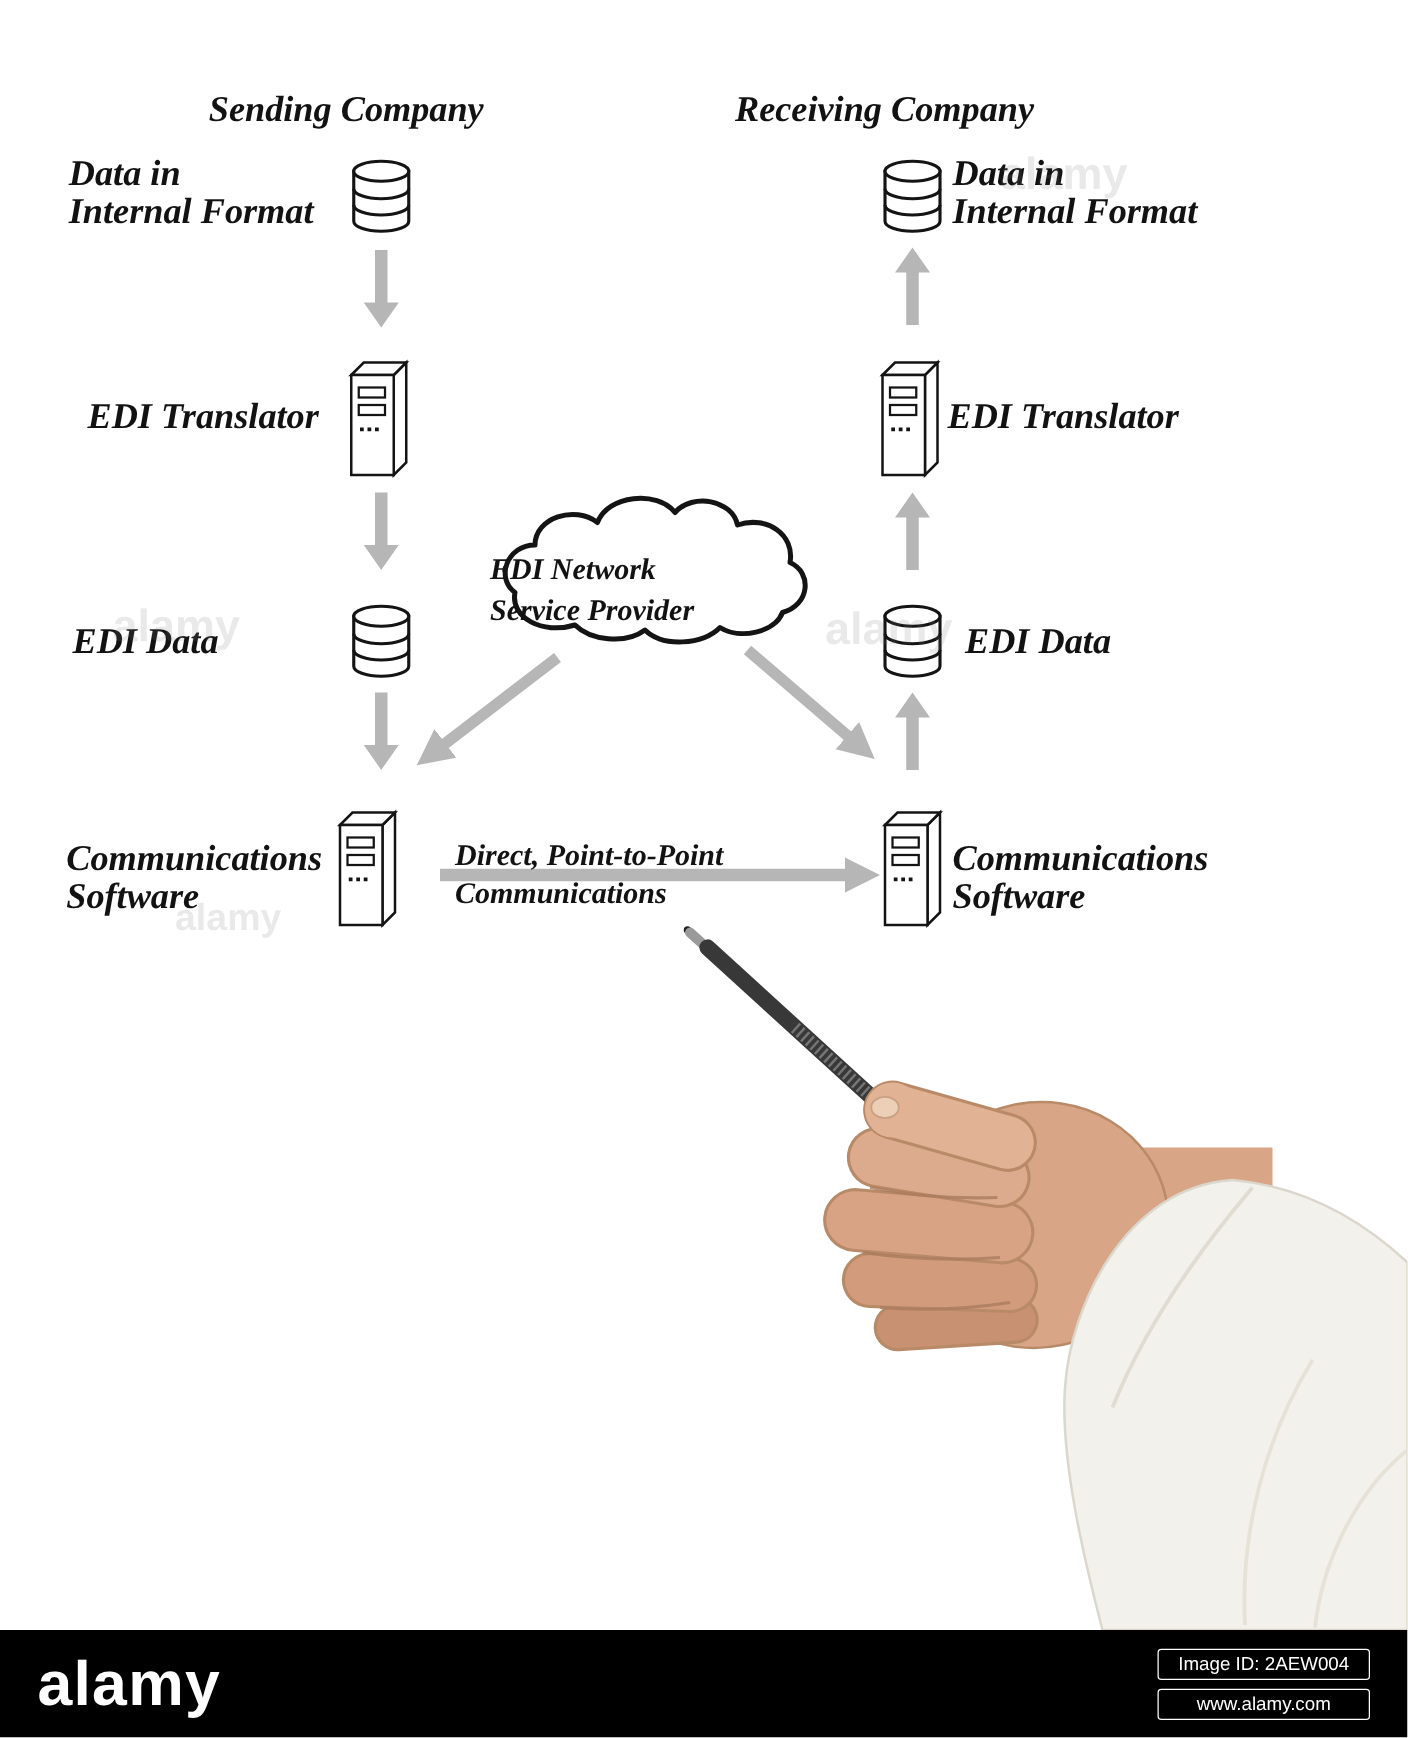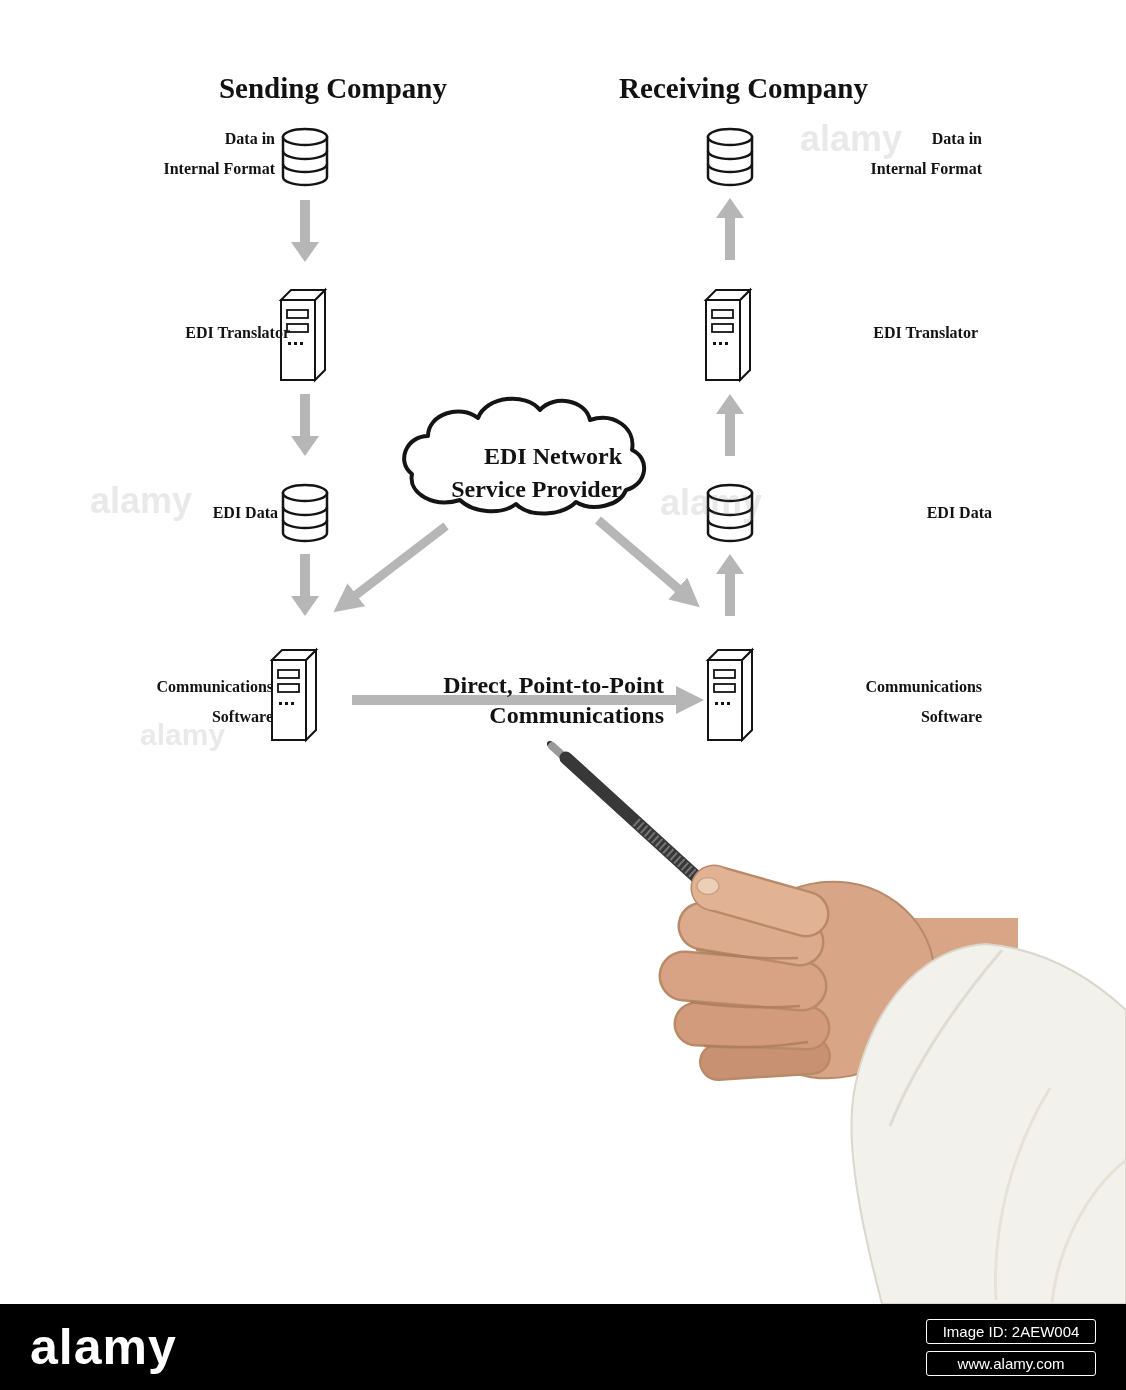--- a/index.html
+++ b/index.html
@@ -13,25 +13,25 @@
     --footer_text:#ffffff;
   }
   *{margin:0;padding:0;box-sizing:border-box}
   body{background:#ffffff}
   .stage{
     position:relative;width:1126px;height:1390px;background:#ffffff;
     overflow:hidden;font-family:"Liberation Serif",serif;
   }
   .art{position:absolute;left:0;top:0;z-index:1}
   .label{
-    position:absolute;z-index:2;text-align:right;font-weight:700;
+    position:absolute;z-index:2;text-align:left;font-style:italic;font-weight:700;
     color:#121212;white-space:pre-line;
   }
   .title{font-size:29px;width:280px}
-  .node-label{font-size:16px;line-height:30px;width:220px}
+  .node-label{font-size:29px;line-height:30px;width:220px}
   .cloud-label{font-size:24px;line-height:33px;width:230px}
   .direct-label{font-size:24px;line-height:30px;width:300px}
   .wm{
     position:absolute;z-index:3;font-family:"Liberation Sans",sans-serif;font-weight:700;
     color:#7a7a7a;opacity:.16;pointer-events:none;
   }
   .footer{
     position:absolute;left:0;right:0;bottom:0;height:86px;background:var(--footer_bg);
     z-index:4;display:flex;align-items:center;justify-content:space-between;
     padding:0 30px;font-family:"Liberation Sans",sans-serif;

